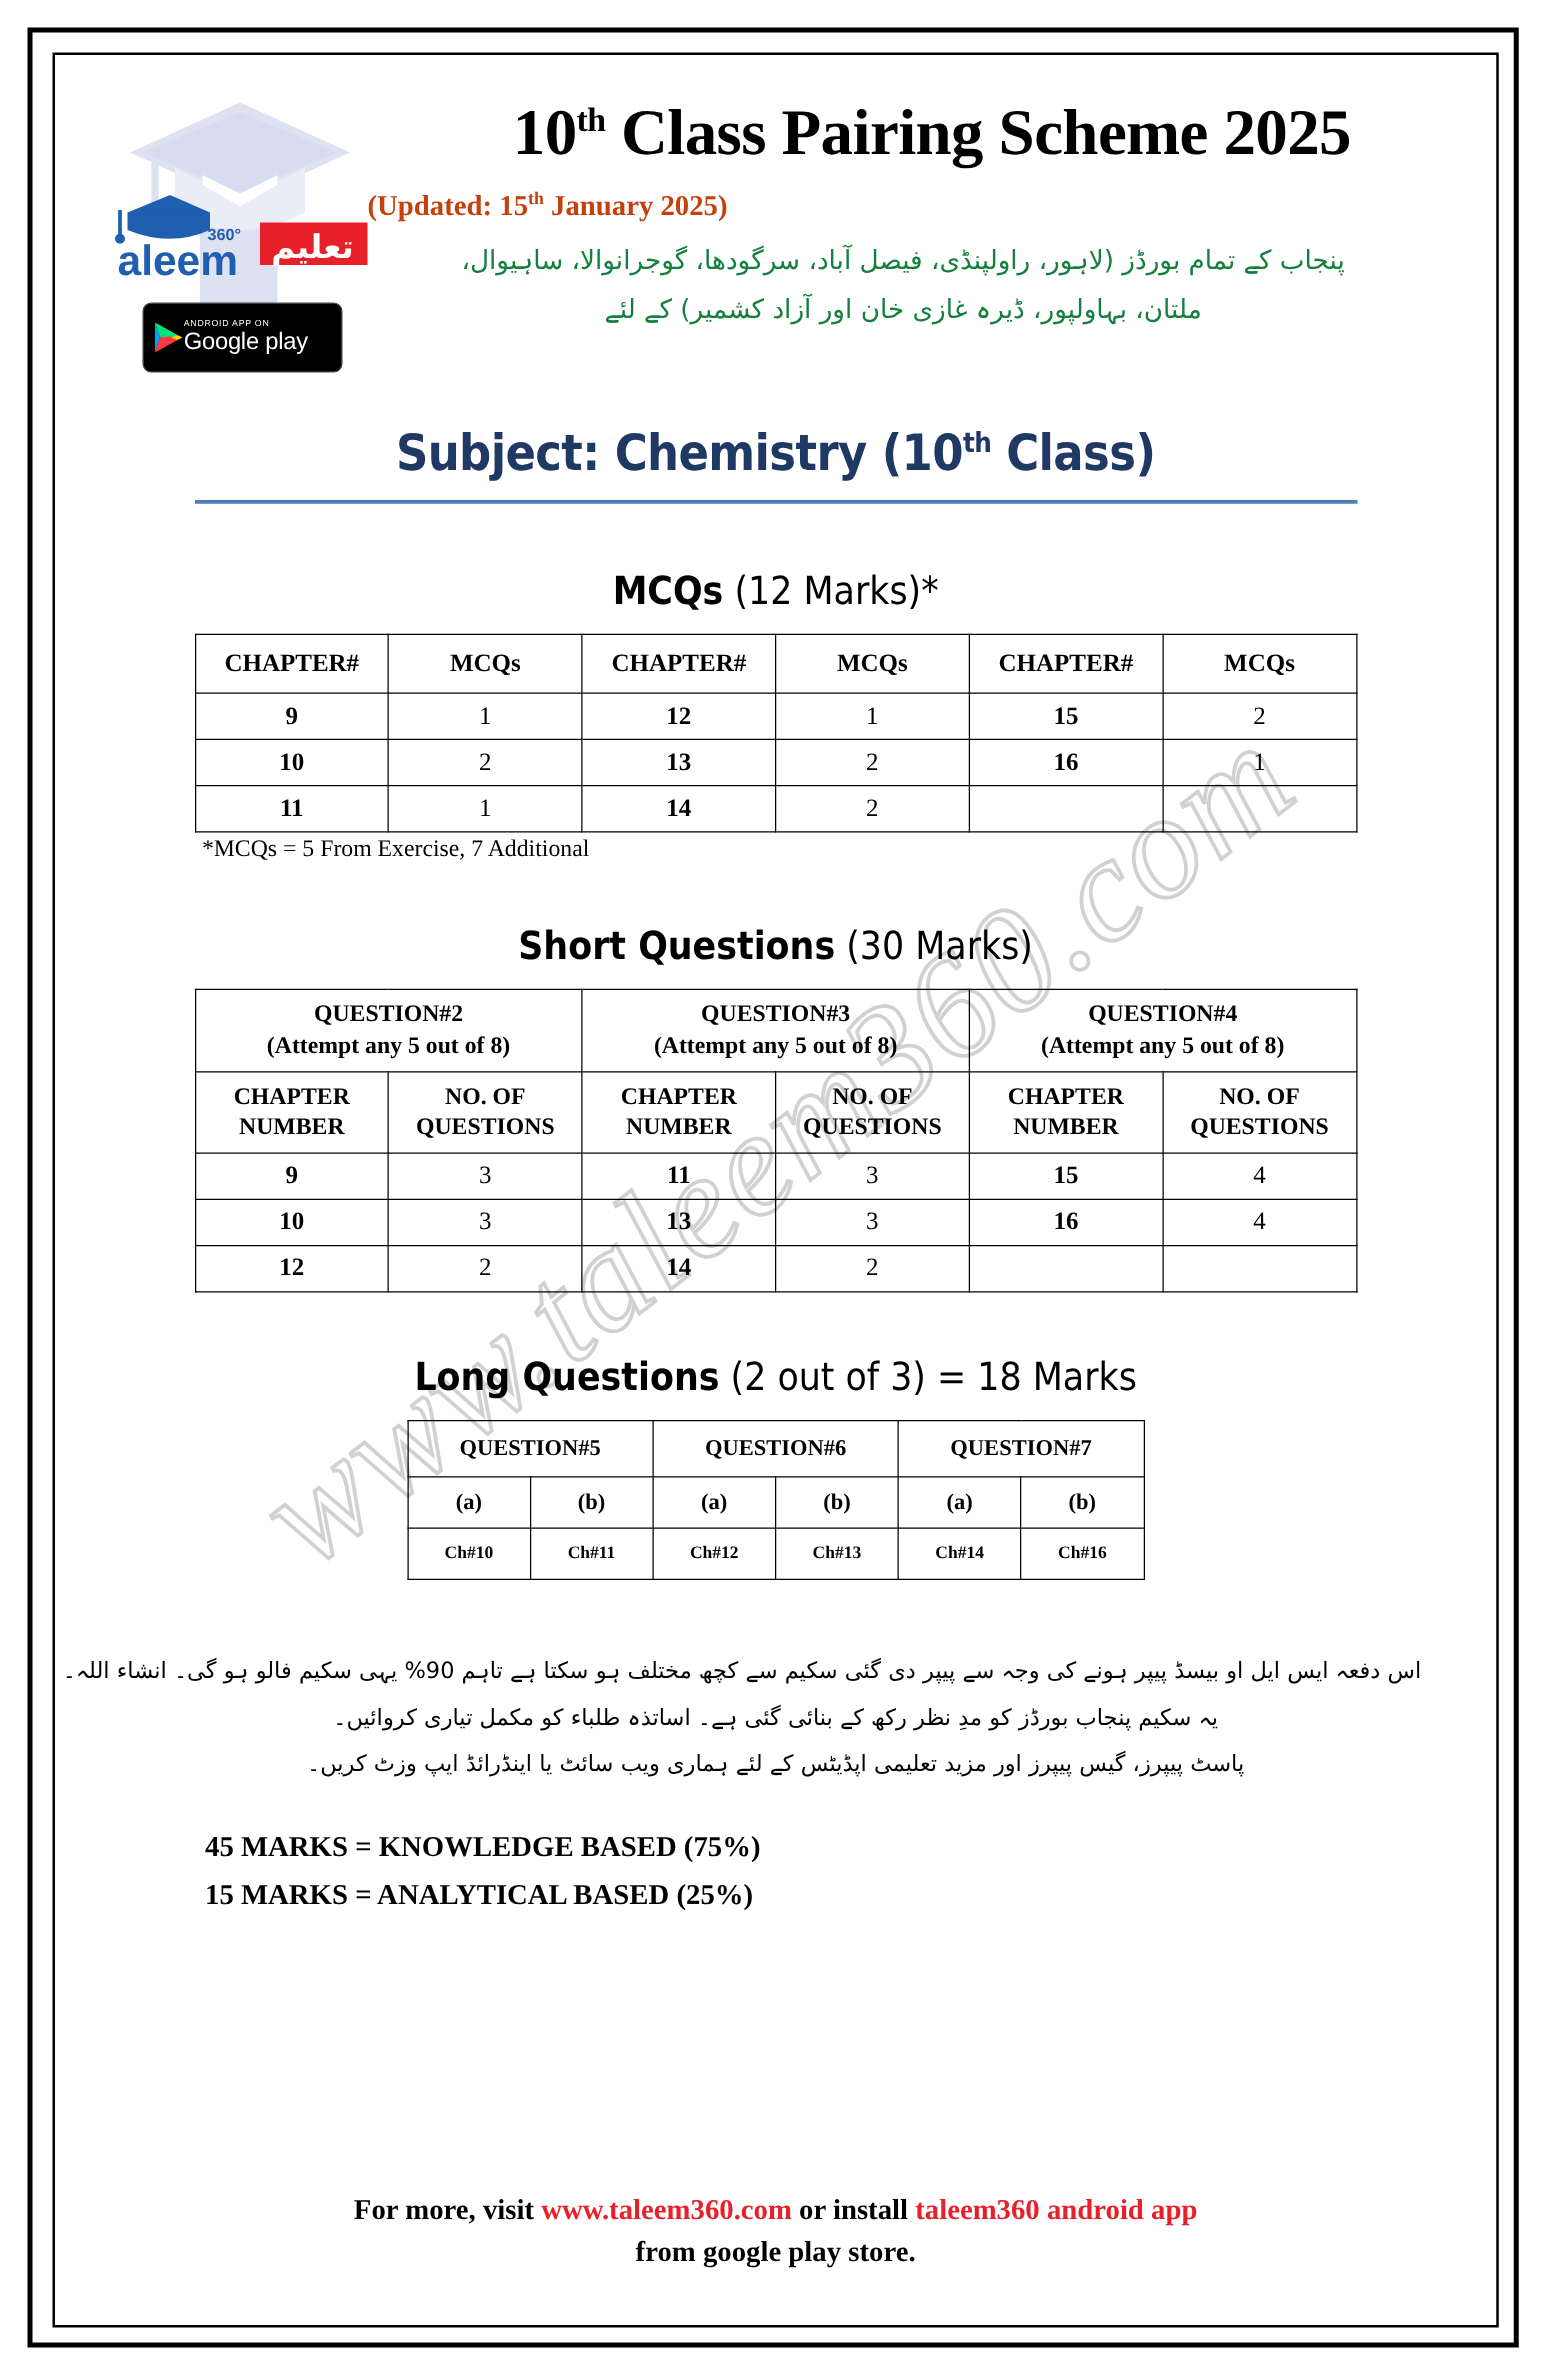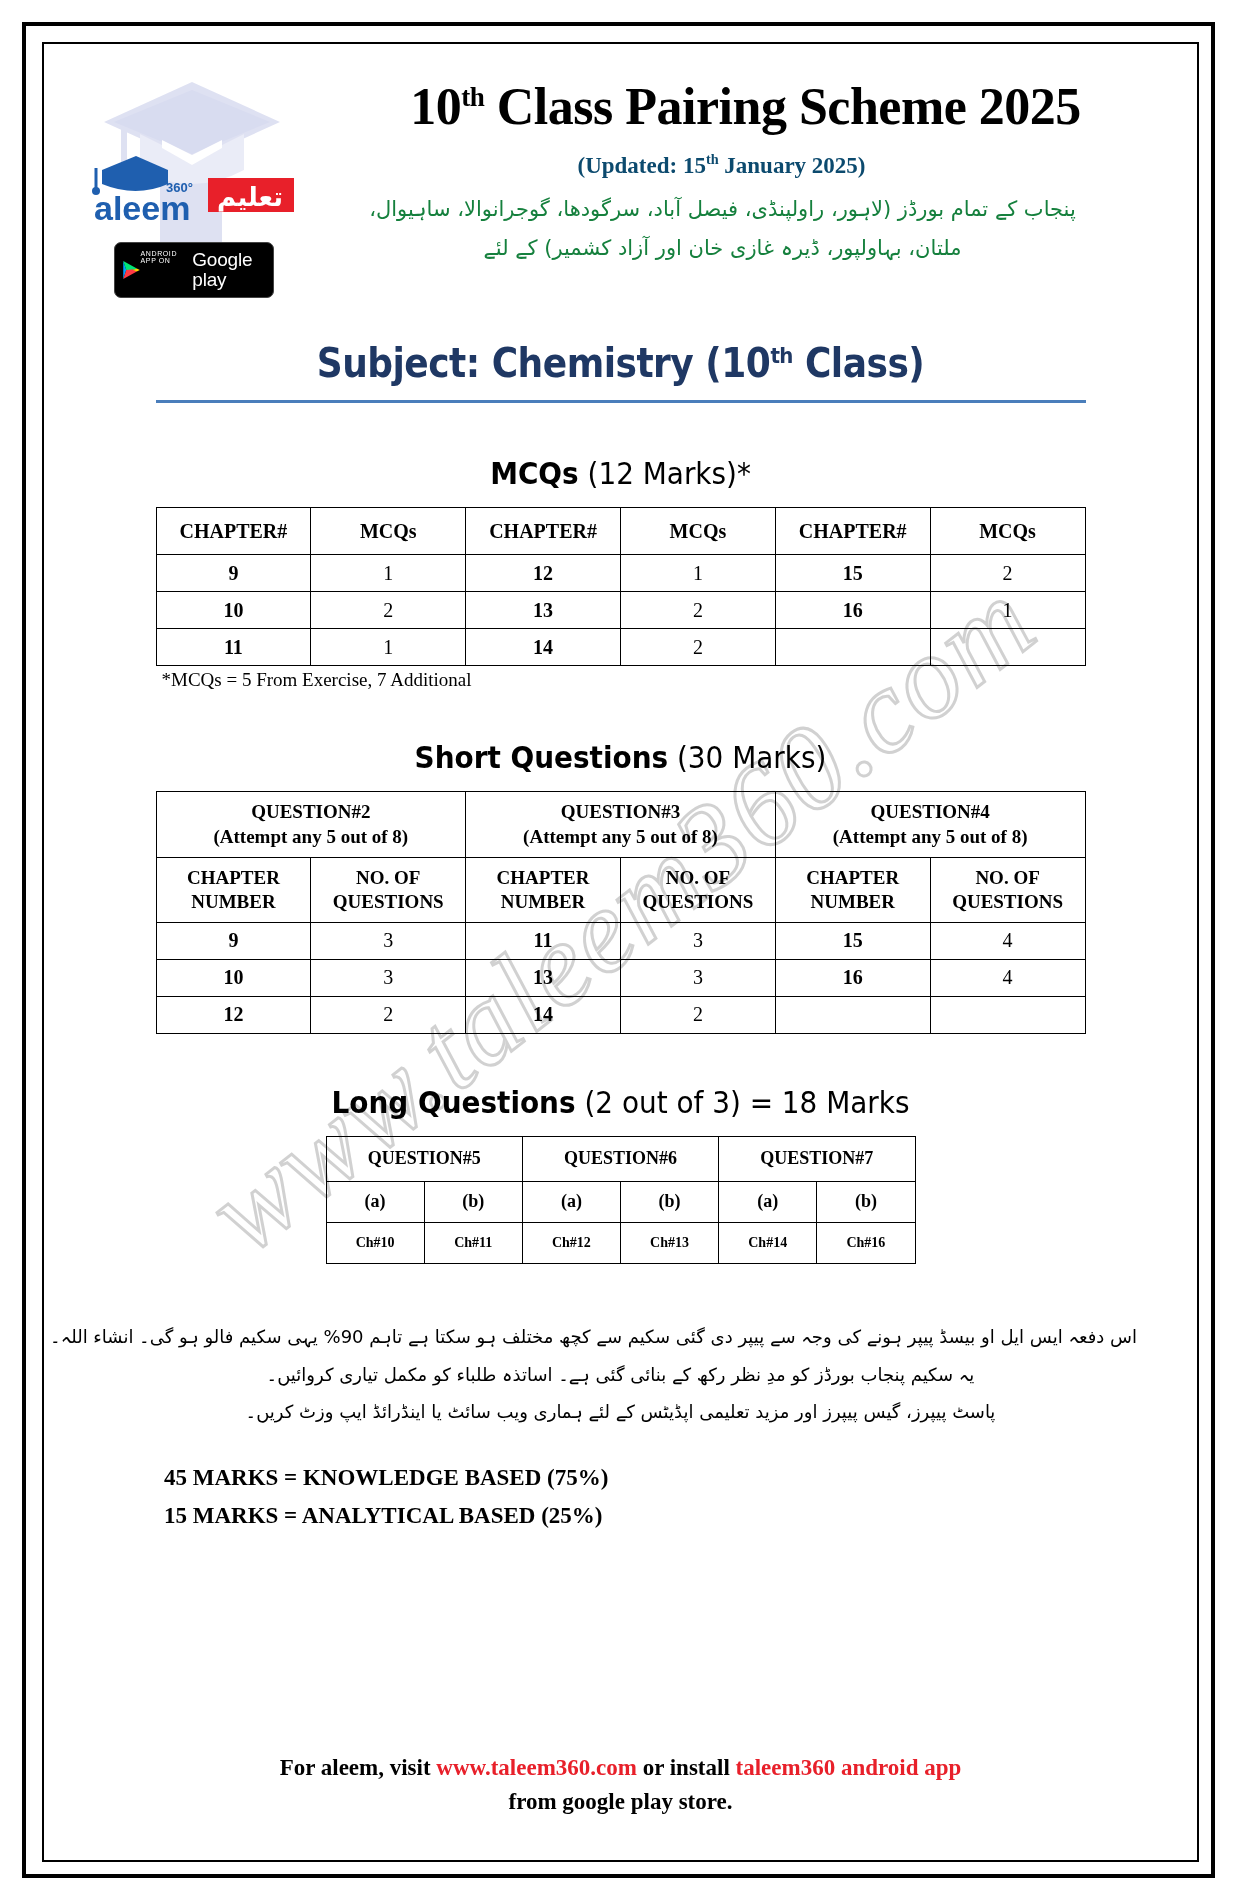--- a/index.html
+++ b/index.html
@@ -77,21 +77,21 @@
     width:160px;height:56px;
     background:#000;
     border-radius:7px;
     border:1px solid #444;
     display:flex;
     align-items:center;
     box-sizing:border-box;
     padding:4px 6px;
   }
   .gplay-txt{
-    display:flex;flex-direction:row;justify-content:flex-end;line-height:1.05;
+    display:flex;flex-direction:column;justify-content:flex-end;line-height:1.05;
   }
   .gplay-small{
     color:#fff;font-family:"Liberation Sans",sans-serif;
     font-size:7px;letter-spacing:0.6px;
   }
   .gplay-big{
     color:#fff;font-family:"Liberation Sans",sans-serif;
     font-size:19px;letter-spacing:-0.2px;
   }
 
@@ -105,25 +105,25 @@
     font-weight:bold;
     font-size:52px;
     color:#000;
     letter-spacing:-0.5px;
     line-height:1.05;
     margin:16px;
     padding-left:40px;
   }
   .main-title sup{font-size:0.52em;vertical-align:super;}
   .updated{
-    text-align:center;
+    text-align:left;
     font-family:"Liberation Serif", serif;
     font-weight:bold;
     font-size:23px;
-    color:#0c4a6e;
+    color:#c2410c;
     margin-top:6px;
     padding-right:8px;
   }
   .updated sup{font-size:0.62em;}
   .urdu{
     direction:rtl;
     text-align:center;
     font-family:"DejaVu Sans", sans-serif;
     font-size:21px;
     color:#15803d;
@@ -495,19 +495,19 @@
     <div>پاسٹ پیپرز، گیس پیپرز اور مزید تعلیمی اپڈیٹس کے لئے ہماری ویب سائٹ یا اینڈرائڈ ایپ وزٹ کریں۔</div>
   </div>
 
   <div style="height:28px"></div>
   <div class="marks-lines">
     <div>45 MARKS = KNOWLEDGE BASED (75%)</div>
     <div>15 MARKS = ANALYTICAL BASED (25%)</div>
   </div>
 
   <div class="footer">
-    <div><span>For aleem, visit </span><span class="red">www.taleem360.com</span><span> or install </span><span class="red">taleem360 android app</span></div>
+    <div><span>For more, visit </span><span class="red">www.taleem360.com</span><span> or install </span><span class="red">taleem360 android app</span></div>
     <div>from google play store.</div>
   </div>
 
 </div>
 </div>
 </div>
 
 </body></html>

